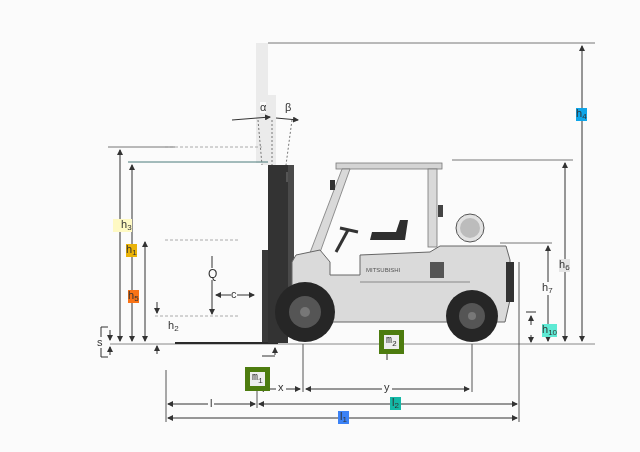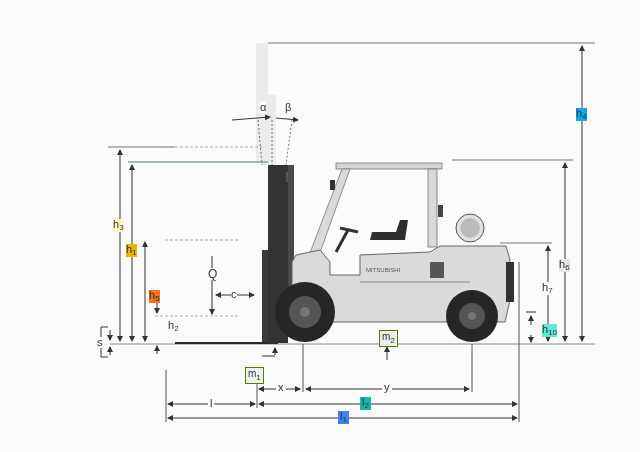--- a/index.html
+++ b/index.html
@@ -1,21 +1,21 @@
 <!DOCTYPE html>
 <html><head>
 <meta charset="utf-8">
 <style>
   html, body { margin:0; padding:0; background:#fbfbfb; }
   body { width:640px; height:452px; position:relative; overflow:hidden;
          font-family:"Liberation Sans", sans-serif; color:#333; }
   #stage { position:absolute; left:0; top:0; width:640px; height:452px; }
   .lbl { position:absolute; font-size:11px; color:#333; line-height:1; white-space:nowrap; }
   .lbl sub { font-size:8px; vertical-align:-2px; }
-  .boxlbl { position:absolute; font-size:10px; color:#333; border:1px solid #4d7c0f; background:#eee; padding:0 2px; line-height:11px; }
+  .boxlbl { position:absolute; font-size:10px; color:#333; border:5px solid #4d7c0f; background:#eee; padding:0 2px; line-height:11px;font-family:Liberation Mono, monospace; }
   svg text { font-family:"Liberation Sans", sans-serif; }
 </style>
 </head>
 <body>
 
 <div id="stage">
 <svg width="640" height="452" viewBox="0 0 640 452" xmlns="http://www.w3.org/2000/svg">
   <defs>
     <marker id="arr" markerWidth="6" markerHeight="6" refX="5" refY="3" orient="auto-start-reverse">
       <path d="M0,0 L6,3 L0,6 z" fill="#333"></path>
@@ -116,36 +116,36 @@
   <line x1="519" y1="262" x2="519" y2="422" stroke="#555" stroke-width="1"></line>
 
   <line x1="259" y1="389" x2="300" y2="389" stroke="#333" stroke-width="1" marker-start="url(#arr)" marker-end="url(#arr)"></line>
   <line x1="306" y1="389" x2="469" y2="389" stroke="#333" stroke-width="1" marker-start="url(#arr)" marker-end="url(#arr)"></line>
   <line x1="168" y1="404" x2="255" y2="404" stroke="#333" stroke-width="1" marker-start="url(#arr)" marker-end="url(#arr)"></line>
   <line x1="259" y1="404" x2="517" y2="404" stroke="#333" stroke-width="1" marker-start="url(#arr)" marker-end="url(#arr)"></line>
   <line x1="168" y1="418" x2="517" y2="418" stroke="#333" stroke-width="1" marker-start="url(#arr)" marker-end="url(#arr)"></line>
 </svg>
 
 
-<div class="lbl" style="left:113px;top:219px;background:#fef9c3;"><span>h</span><sub>3</sub></div>
+<div class="lbl" style="left:113px;top:219px;background:#fef9c3;padding-left:8px;"><span>h</span><sub>3</sub></div>
 <div class="lbl" style="left:126px;top:244px;background:#eab308;"><span>h</span><sub>1</sub></div>
-<div class="lbl" style="left:149px;top:290px;background:#f97316;"><span>h</span><sub>5</sub></div>
+<div class="lbl" style="left:128px;top:290px;background:#f97316;"><span>h</span><sub>5</sub></div>
 <div class="lbl" style="left:151px;top:320px;background:#fbfbfb;margin-left:17px;"><span>h</span><sub>2</sub></div>
 <div class="lbl" style="left:97px;top:337px;background:#fbfbfb;">s</div>
 <div class="lbl" style="left:208px;top:268px;background:#fbfbfb;font-size:12px;">Q</div>
 <div class="lbl" style="left:231px;top:289px;background:#fbfbfb;">c</div>
 <div class="lbl" style="left:260px;top:102px;background:#fbfbfb;">α</div>
 <div class="lbl" style="left:285px;top:102px;background:#fbfbfb;">β</div>
 
 <div class="lbl" style="left:576px;top:108px;background:#0ea5e9;"><span>h</span><sub>4</sub></div>
 <div class="lbl" style="left:559px;top:259px;background:#e5e5e5;"><span>h</span><sub>6</sub></div>
 <div class="lbl" style="left:542px;top:282px;background:#fbfbfb;"><span>h</span><sub>7</sub></div>
 <div class="lbl" style="left:526px;top:324px;background:#5eead4;margin-left:16px;"><span>h</span><sub>10</sub></div>
 
 <div class="boxlbl" style="left:245px;top:367px;"><span>m</span><sub style="font-size:8px">1</sub></div>
 <div class="boxlbl" style="left:379px;top:330px;"><span>m</span><sub style="font-size:8px">2</sub></div>
 
 <div class="lbl" style="left:276px;top:382px;background:#fbfbfb;padding:0 2px;">x</div>
 <div class="lbl" style="left:382px;top:382px;background:#fbfbfb;padding:0 2px;">y</div>
 <div class="lbl" style="left:208px;top:398px;background:#fbfbfb;padding:0 2px;">l</div>
-<div class="lbl" style="left:360px;top:397px;background:#14b8a6;padding:0 2px;"><span>l</span><sub>2</sub></div>
+<div class="lbl" style="left:390px;top:397px;background:#14b8a6;padding:0 2px;"><span>l</span><sub>2</sub></div>
 <div class="lbl" style="left:338px;top:411px;background:#3b82f6;padding:0 2px;"><span>l</span><sub>1</sub></div>
 </div>
 
 </body></html>

